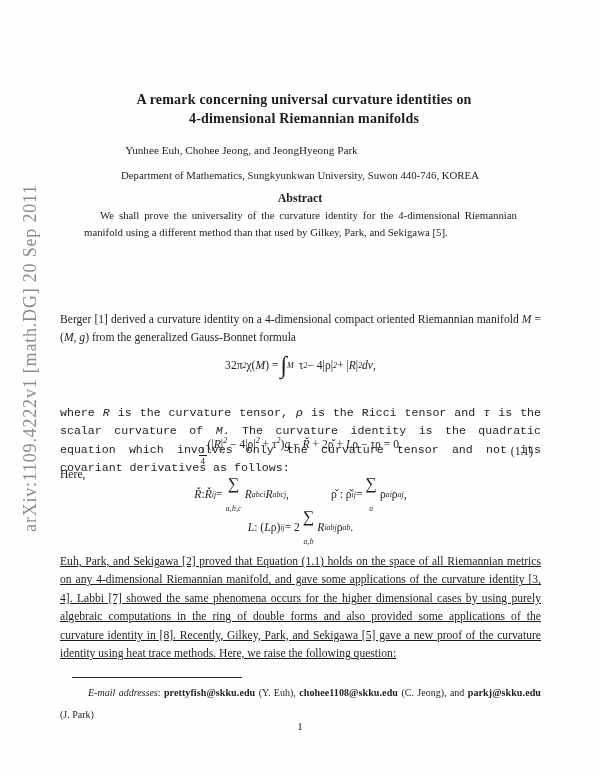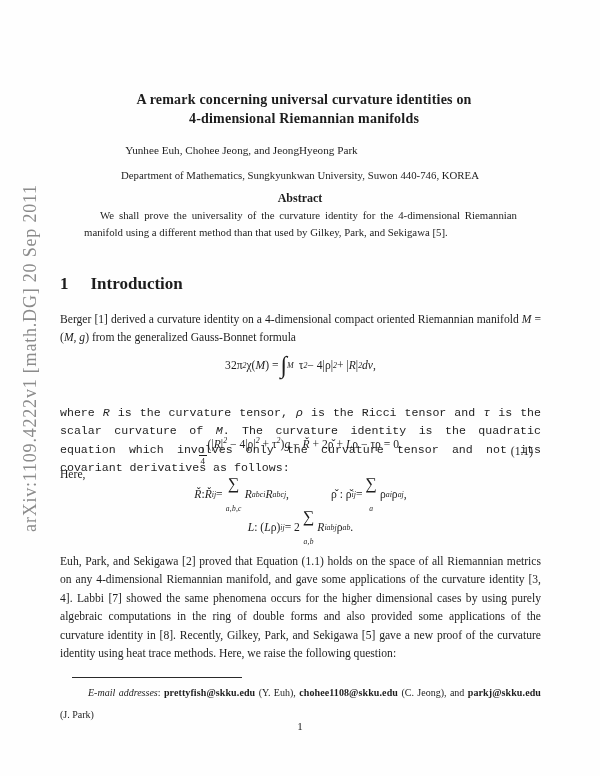--- a/index.html
+++ b/index.html
@@ -37,21 +37,21 @@
     position:absolute; top:274px; left:60px; width:480px;
     font-size:17px; font-weight:bold;
   }
   .section-head .secnum { display:inline-block; margin-right:22px; }
   .para {
     position:absolute; left:60px; width:481px;
     font-size:11.6px; line-height:18.4px; text-align:justify;
   }
   .p1 { top:311px; }
   .p2 { top:404px;font-family:Liberation Mono, monospace; }
-  .p3 { top:553px; }
+  .p3 { top:553px;text-decoration:underline; }
   .here-label { position:absolute; top:468px; left:60px; font-size:11.6px; }
   .eq-row {
     position:absolute; left:60px; width:481px; display:flex;
     justify-content:center; align-items:center; font-size:11.6px;
   }
   .eq1 { top:347px; height:36px; }
   .eq11 { top:438px; height:26px; }
   .defs1 { top:478px; height:32px; }
   .defs2 { top:511px; height:32px; }
   .eq-label { position:absolute; right:8px; font-size:11.6px; font-style:normal; }
@@ -97,23 +97,20 @@
   </div>
 
   <div class="authors">Yunhee Euh, Chohee Jeong, and JeongHyeong Park</div>
 
   <div class="affiliation">Department of Mathematics, Sungkyunkwan University, Suwon 440-746, KOREA</div>
 
   <div class="abstract-head">Abstract</div>
 
   <div class="abstract-body">We shall prove the universality of the curvature identity for the 4-dimensional Riemannian manifold using a different method than that used by Gilkey, Park, and Sekigawa [5].</div>
 
-  <div class="section-head">
-    <span class="secnum">1</span><span>Introduction</span>
-  </div>
 
   <div class="para p1 math">Berger [1] derived a curvature identity on a 4-dimensional compact oriented Riemannian manifold <i>M</i> = (<i>M, g</i>) from the generalized Gauss-Bonnet formula</div>
 
   <div class="eq-row eq1 math">32π<sup>2</sup>χ(<i>M</i>) = <span class="big-int">∫</span><span class="int-sub">M</span>τ<sup>2</sup> − 4|ρ|<sup>2</sup> + |<i>R</i>|<sup>2</sup><i>dv</i>,</div>
 
   <div class="para p2 math">where <i>R</i> is the curvature tensor, <i>ρ</i> is the Ricci tensor and <i>τ</i> is the scalar curvature of <i>M</i>. The curvature identity is the quadratic equation which involves only the curvature tensor and not its covariant derivatives as follows:</div>
 
   <div class="eq-row eq11 math">
     <span><span class="frac">
           <span class="fnum">1</span>

